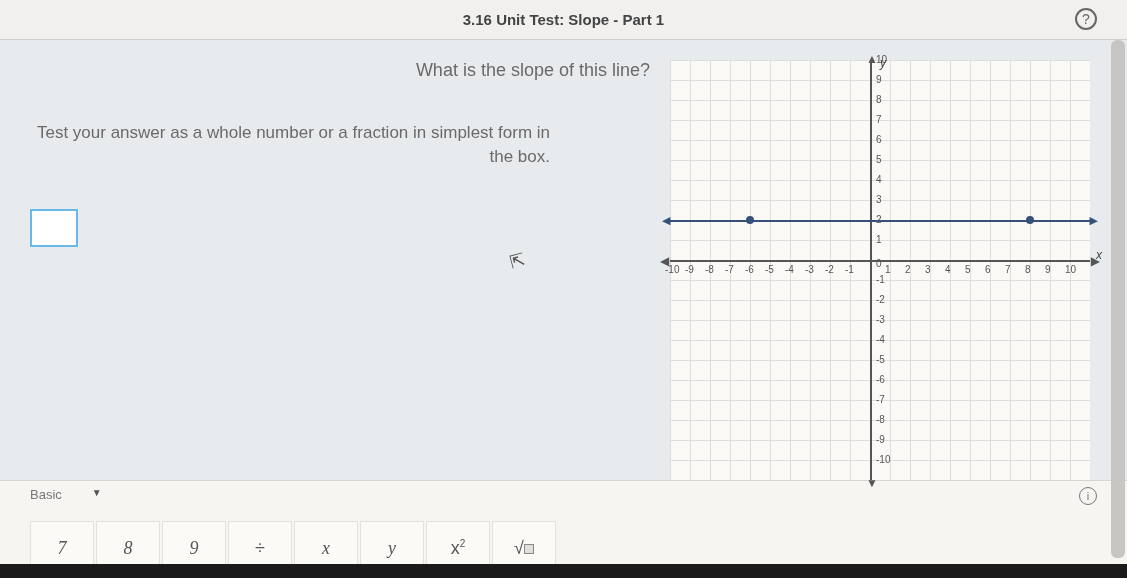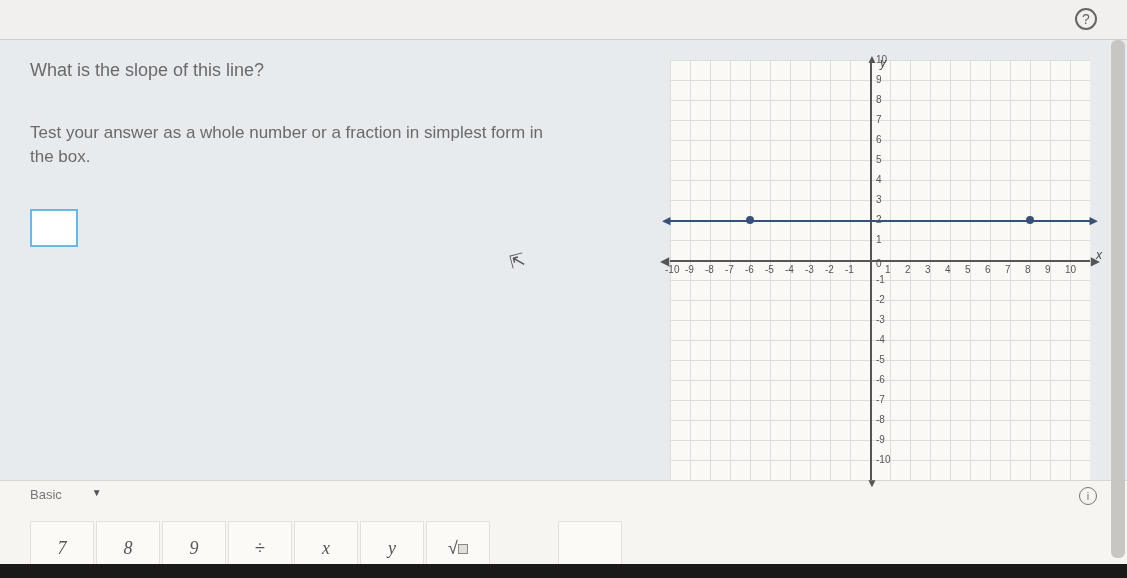--- a/index.html
+++ b/index.html
@@ -37,20 +37,21 @@
     font-size: 14px; color:#666;
   }
   
   .content {
     display: flex;
     padding: 20px 20px 0 30px;
     gap: 20px;
   }
   .left {
     flex: 0 0 620px;
+    text-align: right;
   }
   .question {
     font-size: 18px;
     color: #6a6a6a;
     margin-bottom: 40px;
   }
   .instruct {
     font-size: 17px;
     color: #6a6a6a;
     line-height: 1.4;
@@ -142,20 +143,21 @@
   .pt { position:absolute; width:8px;height:8px;border-radius:50%;background:#37507a; top:156px; }
   
   .sb { position:absolute; right:2px; top:40px; bottom:20px; width:14px; background:#c7c6c2; border-radius:6px; }
   
   .taskbar { position:absolute; bottom:0; left:0; right:0; height:14px; background:#1a1a1a; }
 </style>
 </head>
 <body>
 
 <div class="title-bar">
+  <span class="title">3.16 Unit Test: Slope - Part 1</span>
   <div class="help-circle">
     <span>?</span>
   </div>
 </div>
 
 <div class="content">
   <div class="left">
     <div class="question">What is the slope of this line?</div>
     <div class="instruct">Test your answer as a whole number or a fraction in simplest form in the box.</div>
     <div class="answer-box"></div>
@@ -244,20 +246,23 @@
       <div class="key op">
         <span>÷</span>
       </div>
       <div class="key">
         <span>x</span>
       </div>
       <div class="key">
         <span>y</span>
       </div>
       <div class="key op">
+        <span>x<span class="sup">2</span></span>
+      </div>
+      <div class="key op">
         <span style="font-style:normal">√<span class="box"></span></span>
       </div>
       <div class="key op" style="visibility: hidden;"></div>
       <div class="key"></div>
       <div class="key"></div>
       <div class="key"></div>
       <div class="key op"></div>
       <div class="key op"></div>
       <div class="key op"></div>
       <div class="key op"></div>

